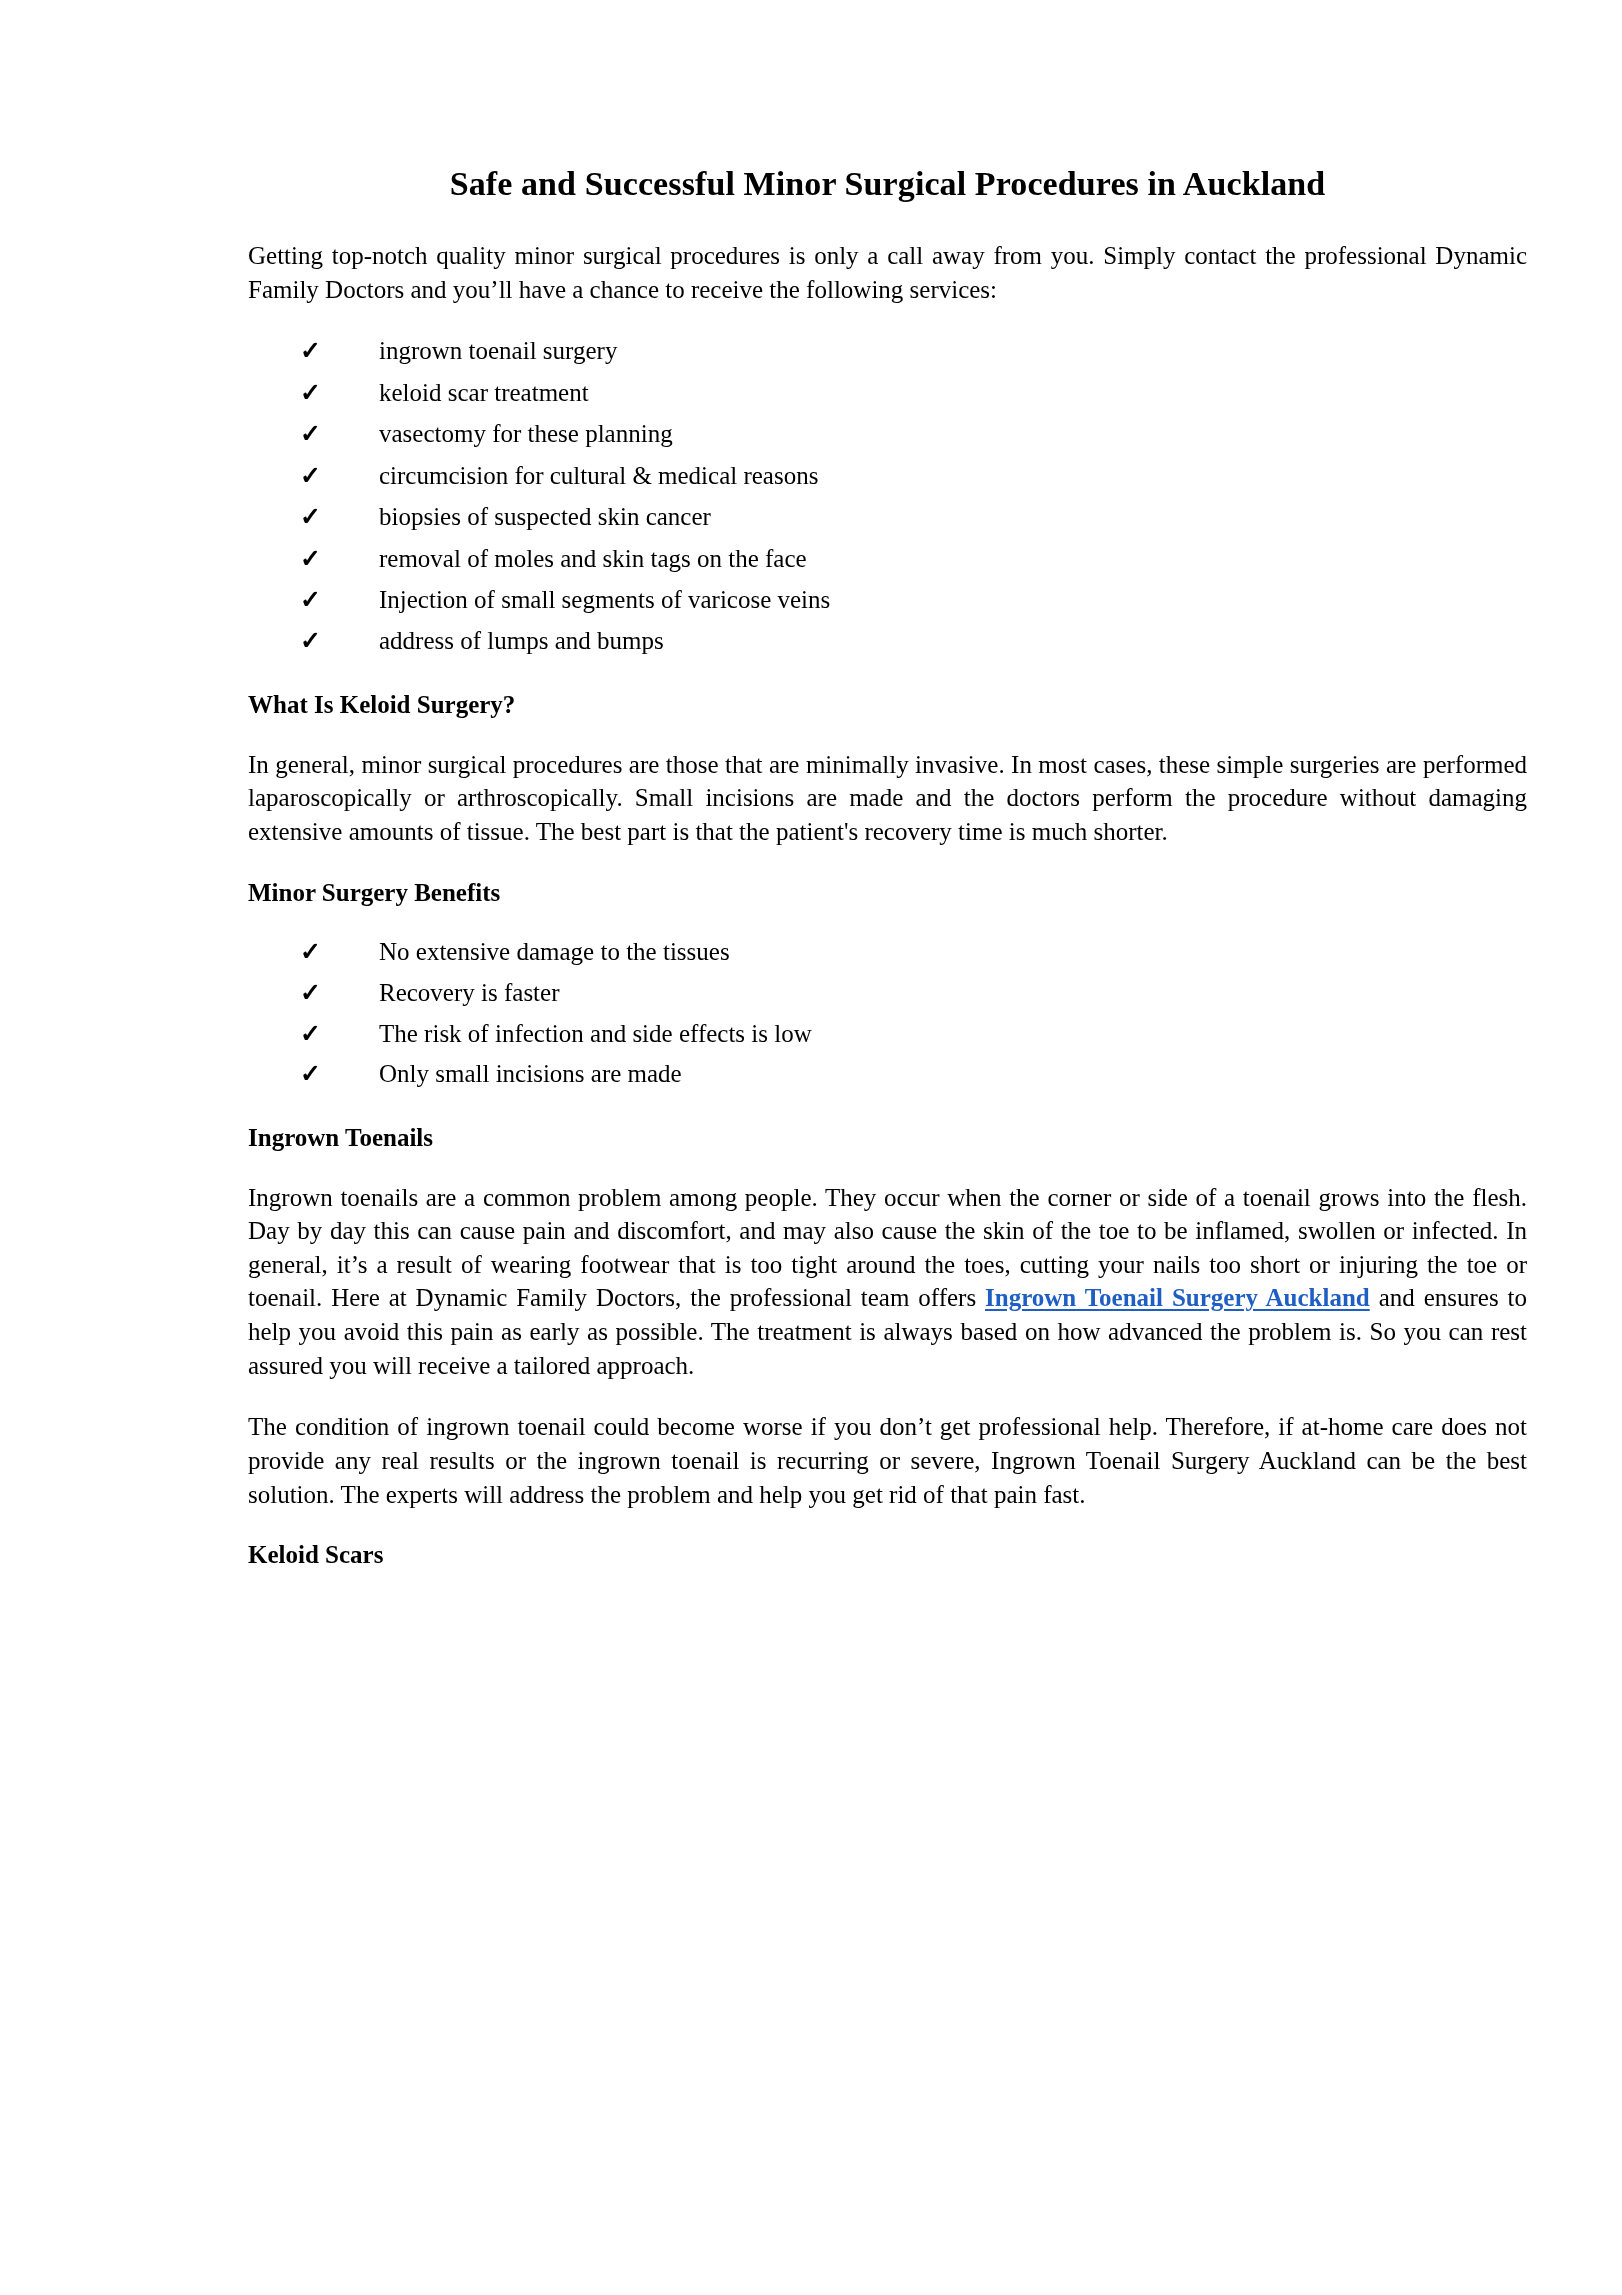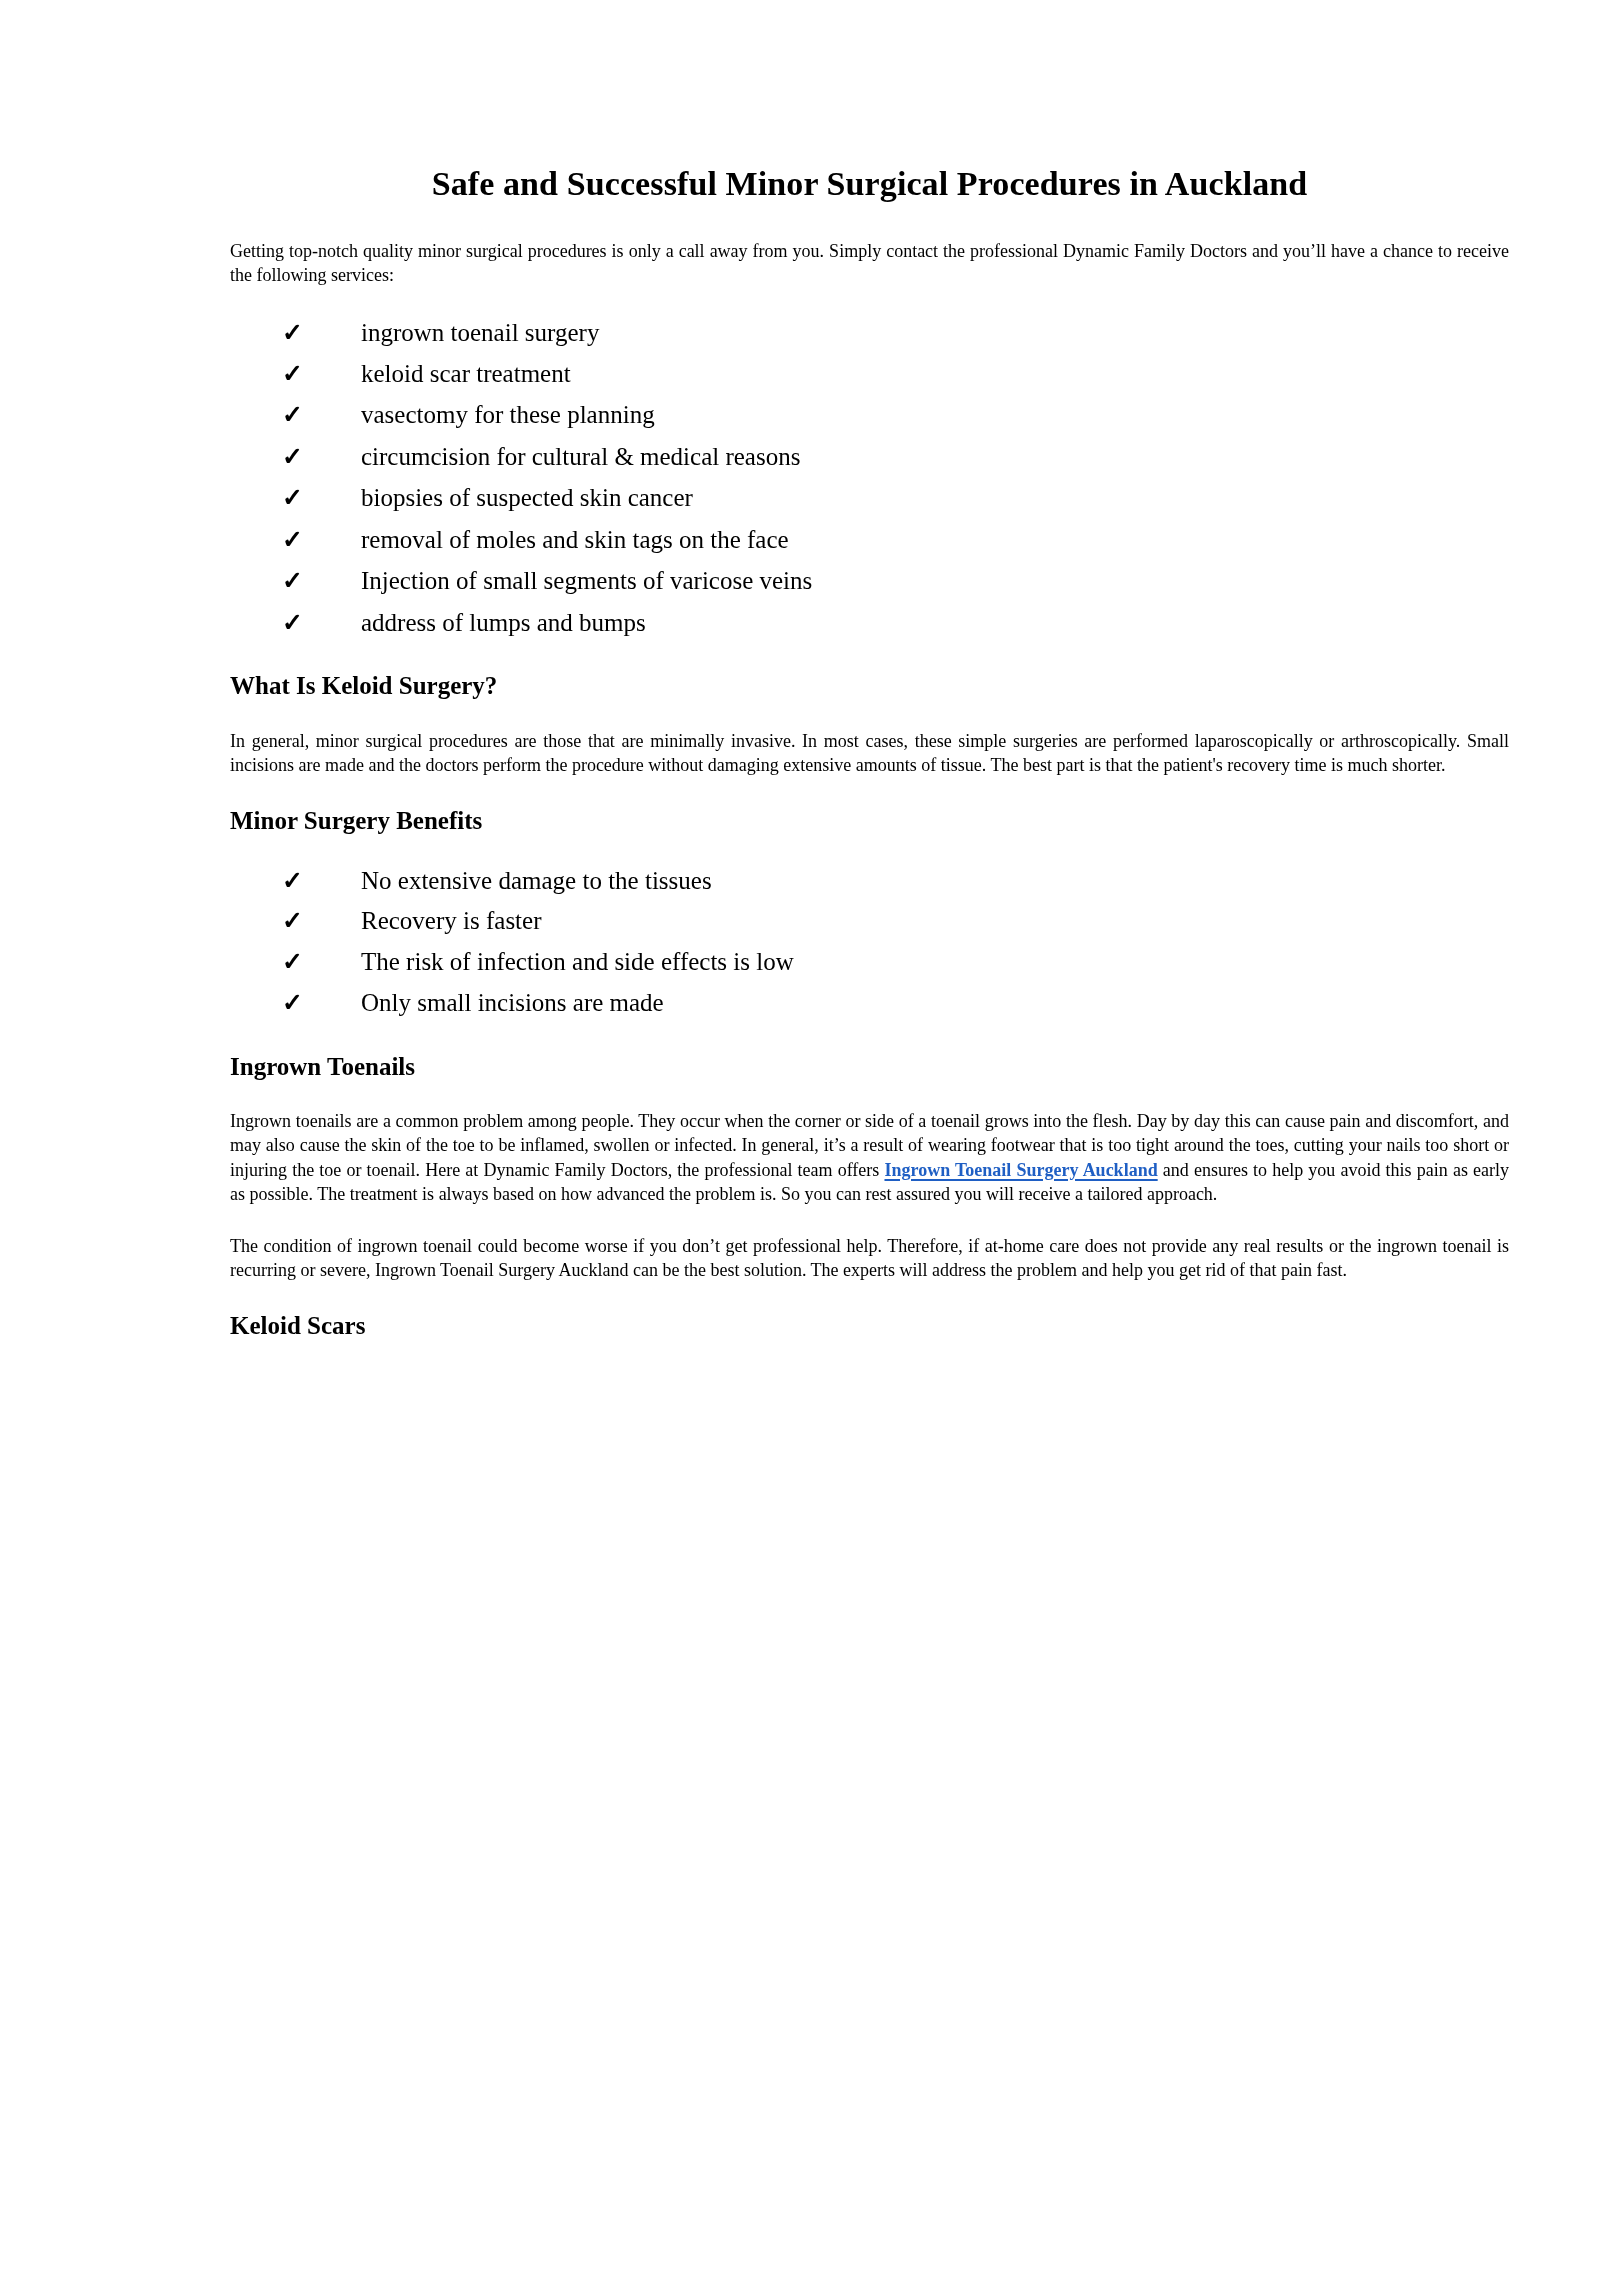--- a/index.html
+++ b/index.html
@@ -18,38 +18,38 @@
     position: relative;
     width: 1622px;
     height: 2295px;
     background: #ffffff;
     box-sizing: border-box;
     padding: 0;
     overflow: hidden;
   }
   .content {
     position: absolute;
-    left: 230px;
+    left: 248px;
     top: 164px;
     width: 1279px;
   }
 
   
   .doc-title {
     font-size: 34px;
     font-weight: bold;
     line-height: 1.18;
     margin: 0 0 35px 0;
     text-align: center;
     letter-spacing: 0.1px;
   }
 
   
   .para {
-    font-size: 18px;
+    font-size: 25px;
     line-height: 1.345;
     text-align: justify;
     text-justify: inter-word;
     margin: 0 0 28px 0;
     hyphens: none;
   }
   .para:last-child { margin-bottom: 0; }
 
   
   .section-heading {

